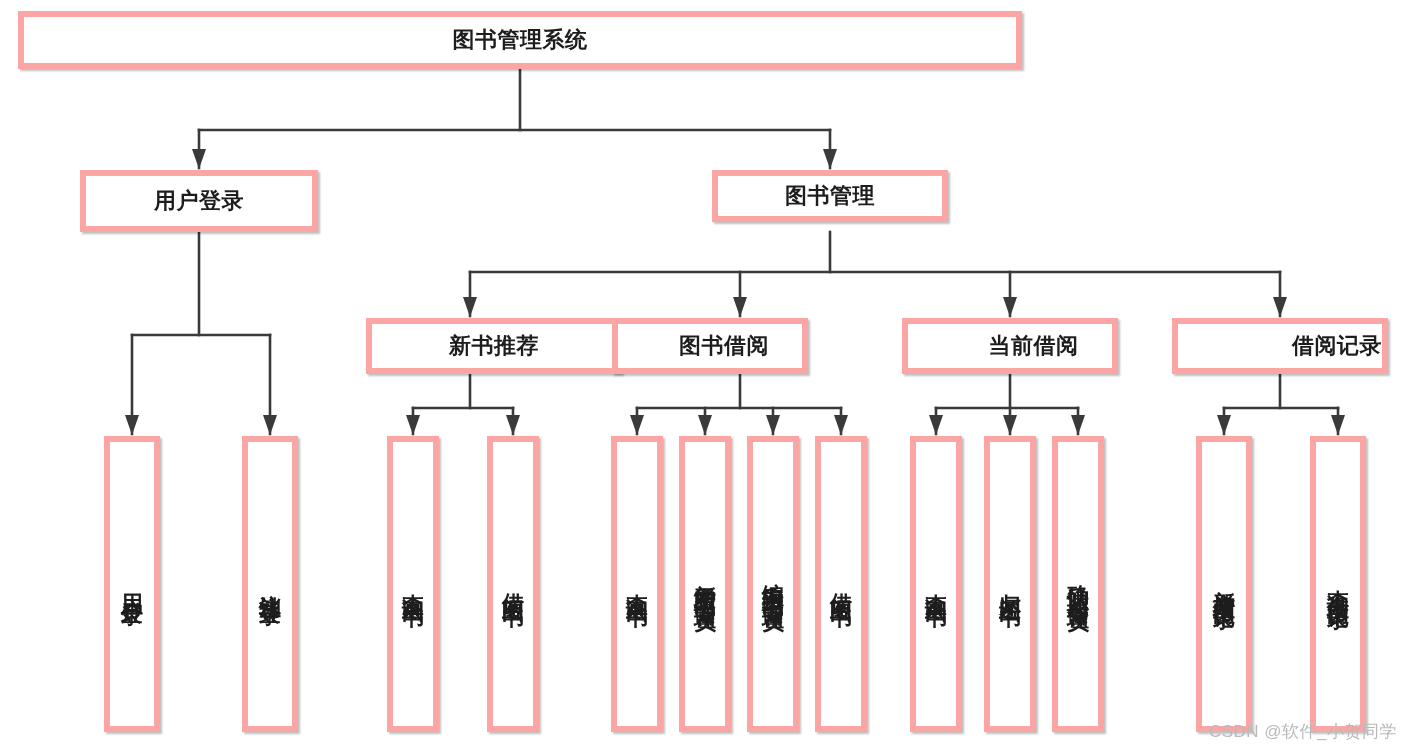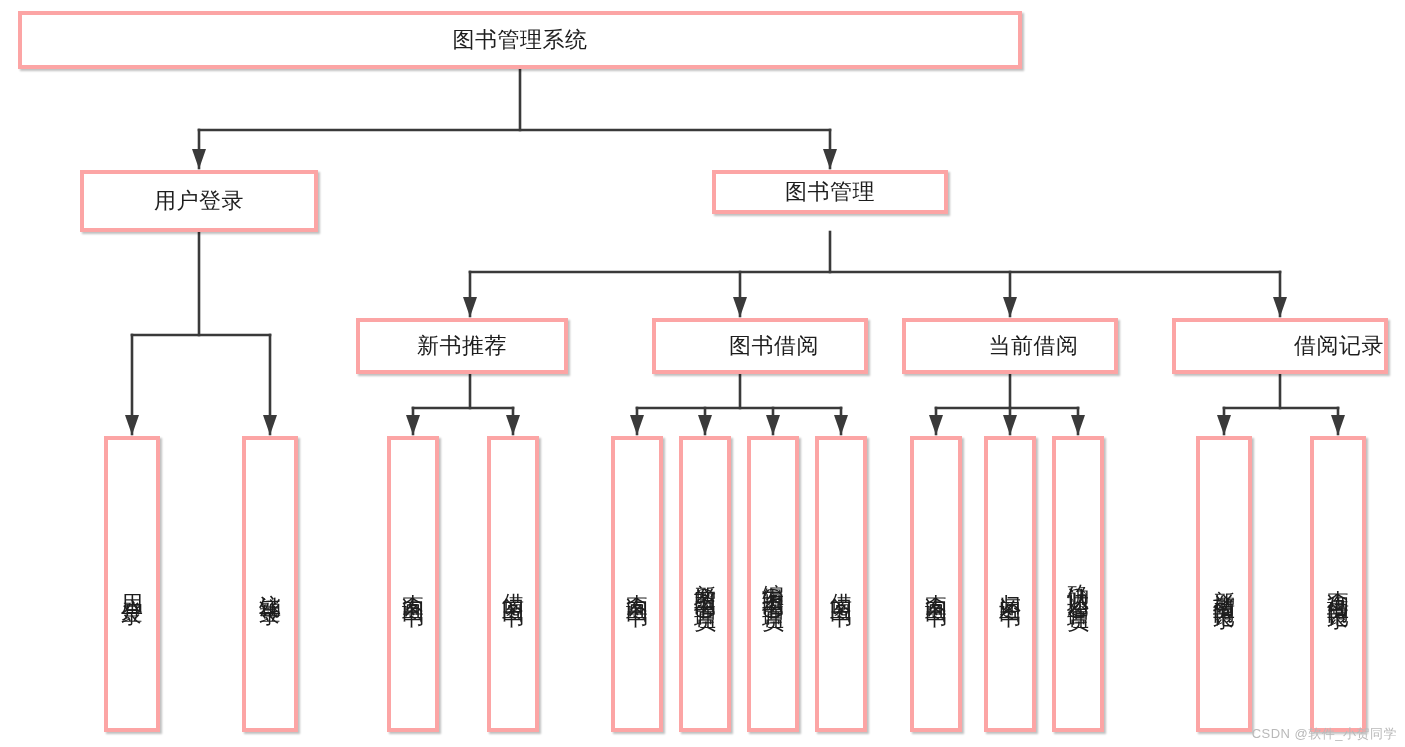--- a/index.html
+++ b/index.html
@@ -18,27 +18,28 @@
     position: absolute;
     left: 0;
     top: 0;
     width: 1405px;
     height: 747px;
   }
   .node {
     position: absolute;
     box-sizing: border-box;
     background: #ffffff;
-    border: 4px solid #fca5a5;
+    border: 6px solid #fca5a5;
     box-shadow: 2px 2px 2px rgba(0,0,0,0.25);
     display: flex;
     align-items: center;
     justify-content: center;
     color: #1d1d1d;
     letter-spacing: 0.5px;
+    font-weight: bold;
   }
   .node-h {
     font-size: 22px;
     line-height: 1.2;
   }
   .node-leaf {
     writing-mode: vertical-rl;
     text-orientation: upright;
     font-size: 22px;
     line-height: 1.28;
@@ -64,21 +65,21 @@
     fill: none;
     stroke-linecap: square;
   }
   .arrow-head {
     fill: #3a3a3a;
   }
   .watermark {
     position: absolute;
     right: 8px;
     bottom: 4px;
-    font-size: 13px;
+    font-size: 17px;
     color: #b9b9b9;
     letter-spacing: 0.5px;
     white-space: nowrap;
   }
 </style>
 </head>
 <body>
 
 <div id="canvas">
 
@@ -140,28 +141,28 @@
       </g>
   </svg>
 
   <div class="node node-h" id="n-root" style="left: 18px; top: 11px; width: 1004px; height: 58px;">
     <span>图书管理系统</span>
   </div>
 
   <div class="node node-h" id="n-l2-0" style="left: 80px; top: 170px; width: 238px; height: 62px;">
     <span>用户登录</span>
   </div>
-  <div class="node node-h" id="n-l2-1" style="left: 712px; top: 170px; width: 236px; height: 44px;">
+  <div class="node node-h" id="n-l2-1" style="left: 712px; top: 170px; width: 236px; height: 52px;">
     <span>图书管理</span>
   </div>
 
-  <div class="node node-h" id="n-l3-0" style="left: 356px; top: 318px; width: 212px; height: 56px;">
+  <div class="node node-h" id="n-l3-0" style="left: 366px; top: 318px; width: 256px; height: 56px;">
     <span>新书推荐</span>
   </div>
-  <div class="node node-h" id="n-l3-1" style="left: 652px; top: 318px; width: 216px; height: 56px; padding-left: 28px;">
+  <div class="node node-h" id="n-l3-1" style="left: 612px; top: 318px; width: 196px; height: 56px; padding-left: 28px;">
     <span>图书借阅</span>
   </div>
   <div class="node node-h" id="n-l3-2" style="left: 902px; top: 318px; width: 216px; height: 56px; padding-left: 47px;">
     <span>当前借阅</span>
   </div>
   <div class="node node-h" id="n-l3-3" style="left: 1172px; top: 318px; width: 216px; height: 56px; justify-content: flex-end;">
     <span>借阅记录</span>
   </div>
 
   <div class="node node-leaf" id="n-lf-0" style="left: 104px; top: 436px; width: 56px; height: 296px;">

